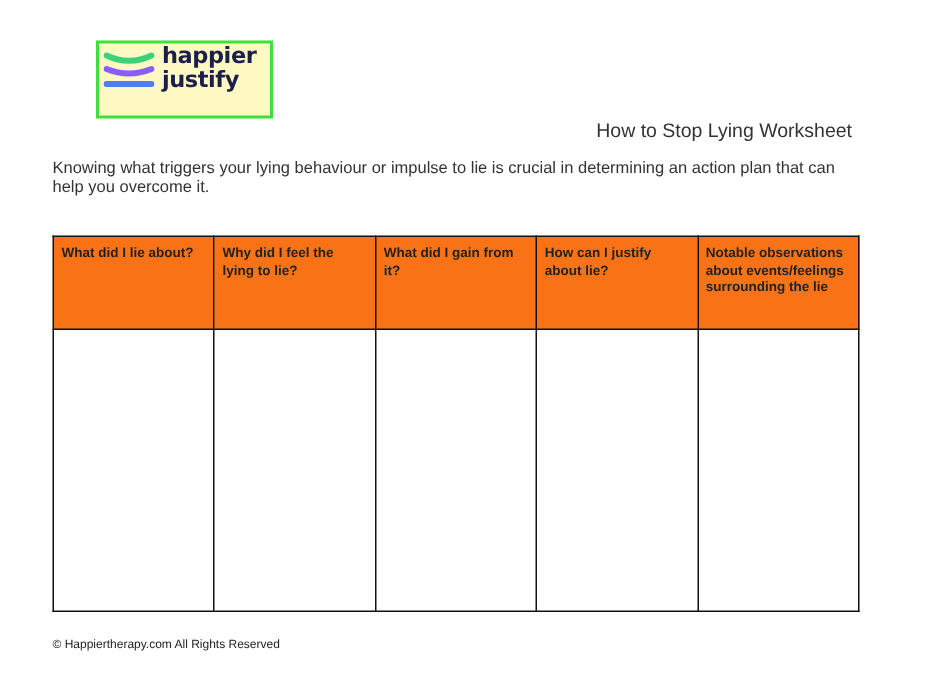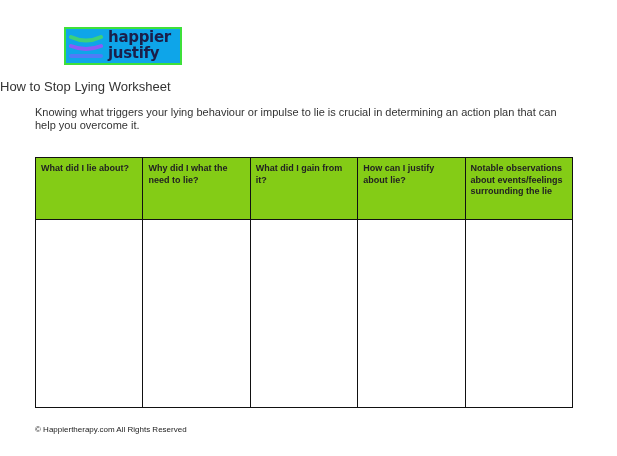--- a/index.html
+++ b/index.html
@@ -1,24 +1,24 @@
 <!DOCTYPE html>
 <html><head>
   <meta charset="utf-8">
   <style>
     html, body { margin: 0; padding: 0; background: #ffffff; }
     body { width: 617px; height: 456px; position: relative; overflow: hidden; font-family: "Liberation Sans", sans-serif; color: #222; }
-    .logo { position: absolute; left: 64px; top: 27px; width: 118px; height: 38px; border: 2px solid #3ee03a; box-sizing: border-box; background: #0ea5e9; }
+    .logo { position: absolute; left: 64px; top: 27px; width: 118px; height: 52px; border: 2px solid #3ee03a; box-sizing: border-box; background: #fef9c3; }
     .logo .bars { position: absolute; left: 3px; top: 3px; width: 34px; height: 28px; }
     .logo .word { position: absolute; left: 42px; top: 0px; font-family: "DejaVu Sans", sans-serif; font-weight: bold; color: #1b1f4a; font-size: 15px; line-height: 16px; letter-spacing: -0.3px; }
-    .title { position: absolute; left: 0; width: 568px; top: 79px; text-align: left; font-size: 13px; color: #333; }
+    .title { position: absolute; left: 0; width: 568px; top: 79px; text-align: right; font-size: 13px; color: #333; }
     .intro { position: absolute; left: 35px; top: 106px; width: 540px; font-size: 11px; line-height: 13px; color: #333; }
     table.ws { position: absolute; left: 35px; top: 157px; width: 538px; height: 251px; border-collapse: collapse; table-layout: fixed; }
     table.ws th, table.ws td { border: 1.2px solid #111; }
-    table.ws th { background: #84cc16; height: 56px; vertical-align: top; text-align: left; font-weight: bold; font-size: 9px; line-height: 11.5px; padding: 5px 4px 0 5px; color: #222; }
+    table.ws th { background: #f97316; height: 56px; vertical-align: top; text-align: left; font-weight: bold; font-size: 9px; line-height: 11.5px; padding: 5px 4px 0 5px; color: #222; }
     table.ws td { background: #fff; }
     .footer { position: absolute; left: 35px; top: 425px; font-size: 8px; font-weight: normal; color: #222; }
   </style>
 </head>
 <body>
 
 <div class="logo">
   <svg class="bars" viewBox="0 0 34 28">
     <path d="M2 5 Q17 12 32 5" stroke="#3ed17a" stroke-width="4" fill="none" stroke-linecap="round"></path>
     <path d="M2 14 Q17 20 32 14" stroke="#8b5cf6" stroke-width="4" fill="none" stroke-linecap="round"></path>
@@ -31,21 +31,21 @@
 </div>
 
 <div class="title">How to Stop Lying Worksheet</div>
 
 <div class="intro">Knowing what triggers your lying behaviour or impulse to lie is crucial in determining an action plan that can help you overcome it.</div>
 
 <table class="ws">
   <thead>
     <tr>
       <th>What did I lie about?</th>
-      <th>Why did I what the need to lie?</th>
+      <th>Why did I feel the lying to lie?</th>
       <th>What did I gain from it?</th>
       <th>How can I justify about lie?</th>
       <th>Notable observations about events/feelings surrounding the lie</th>
     </tr>
   </thead>
   <tbody>
     <tr>
       <td></td>
       <td></td>
       <td></td>

